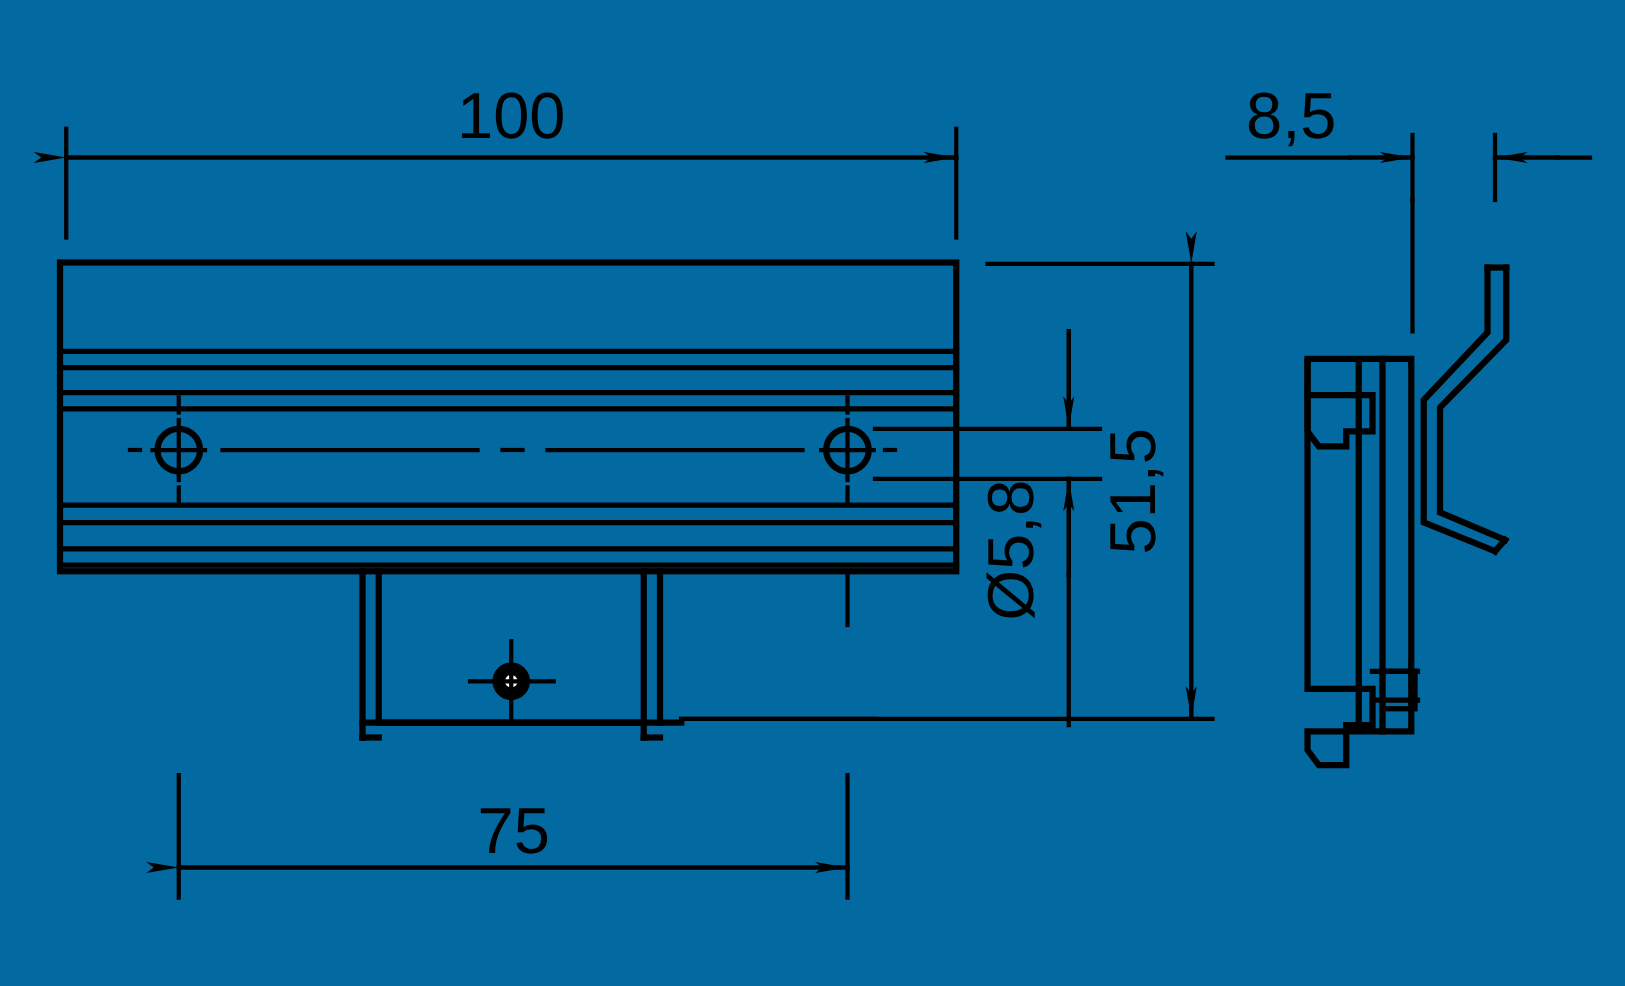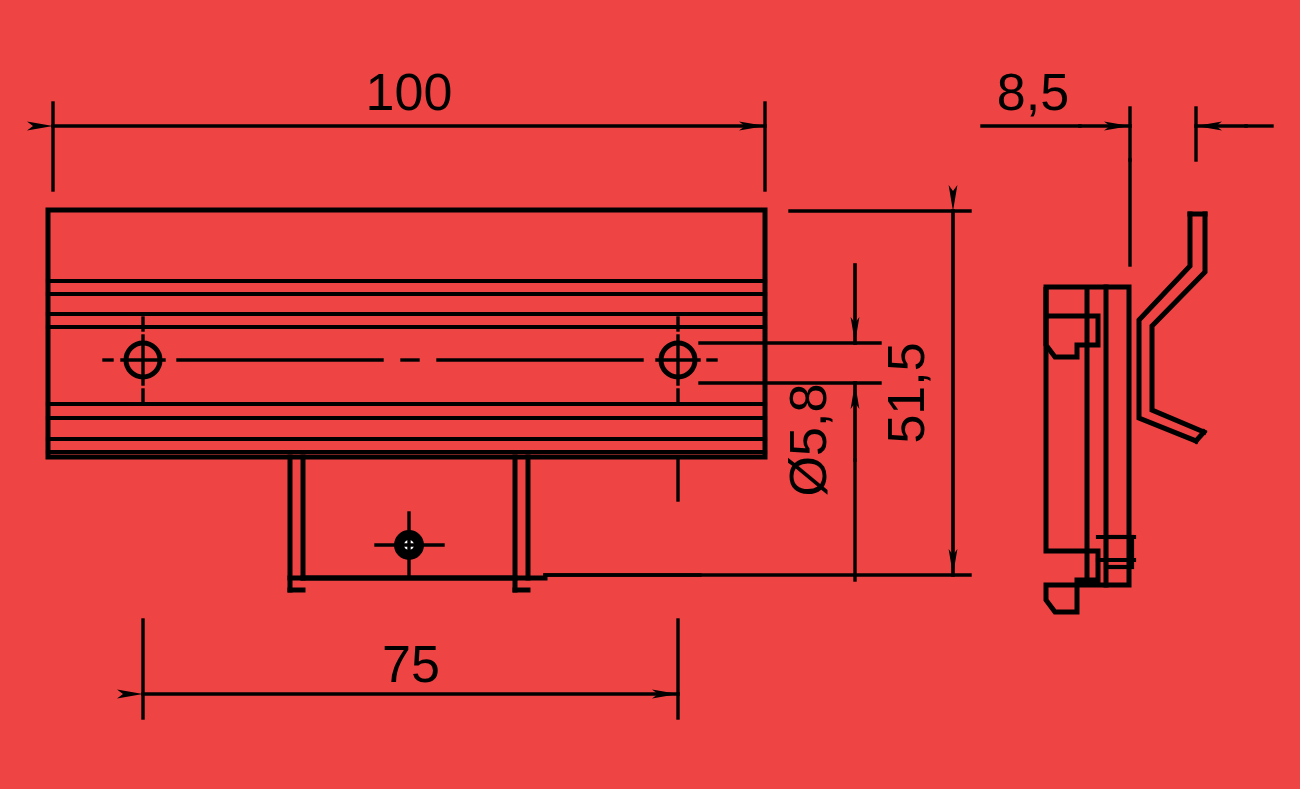--- a/index.html
+++ b/index.html
@@ -1,18 +1,18 @@
 <!DOCTYPE html>
 <html><head>
 <meta charset="utf-8">
 <style>
   html,body{margin:0;padding:0;background:#ffffff;}
   body{width:1300px;height:789px;overflow:hidden;
        font-family:"Liberation Sans","DejaVu Sans",sans-serif;}
-  #drawing{position:relative;width:1300px;height:789px;background:#ef4444;}
+  #drawing{position:relative;width:1300px;height:789px;background:#0369a1;}
   svg{display:block;}
   .dimtext{font-family:"Liberation Sans","DejaVu Sans",sans-serif;
            font-size:52px;fill:#000;letter-spacing:0px;}
 </style>
 </head>
 <body>
 
 <div id="drawing">
 <svg width="1300" height="789" viewBox="0 0 1300 789">
 

